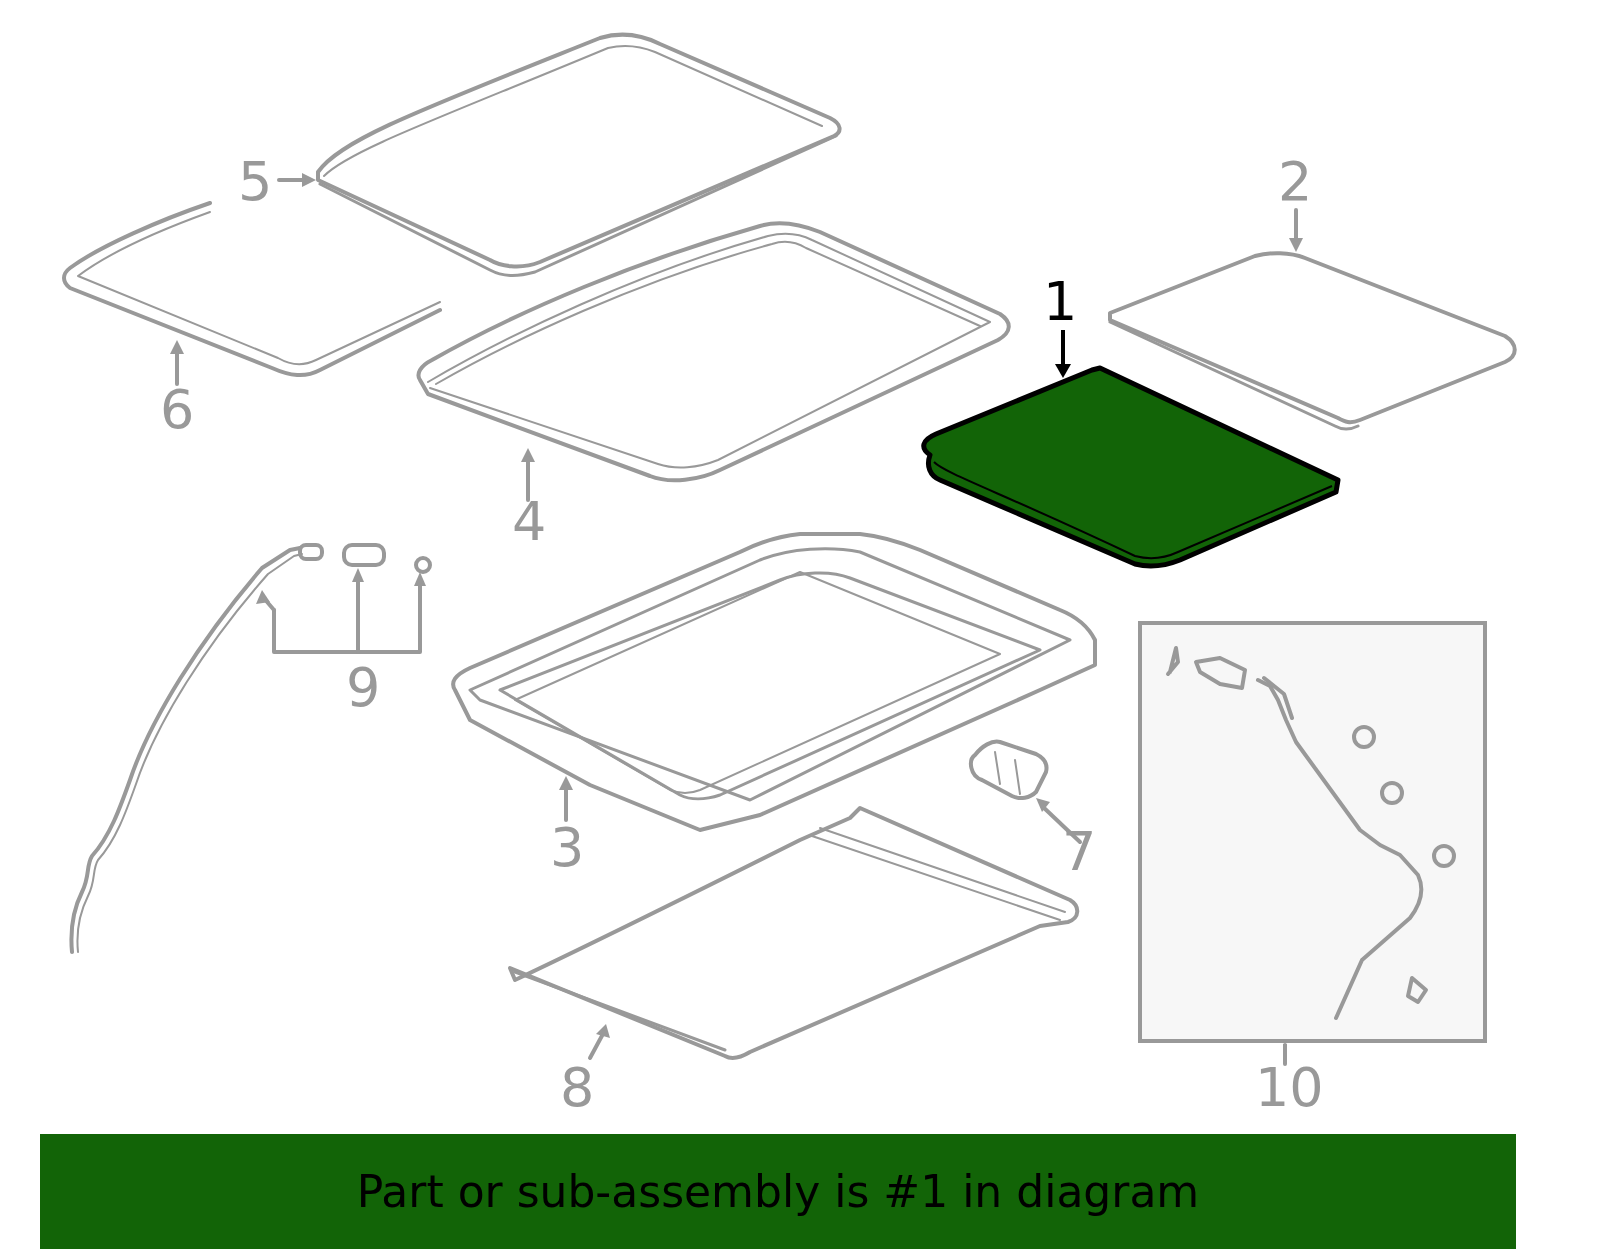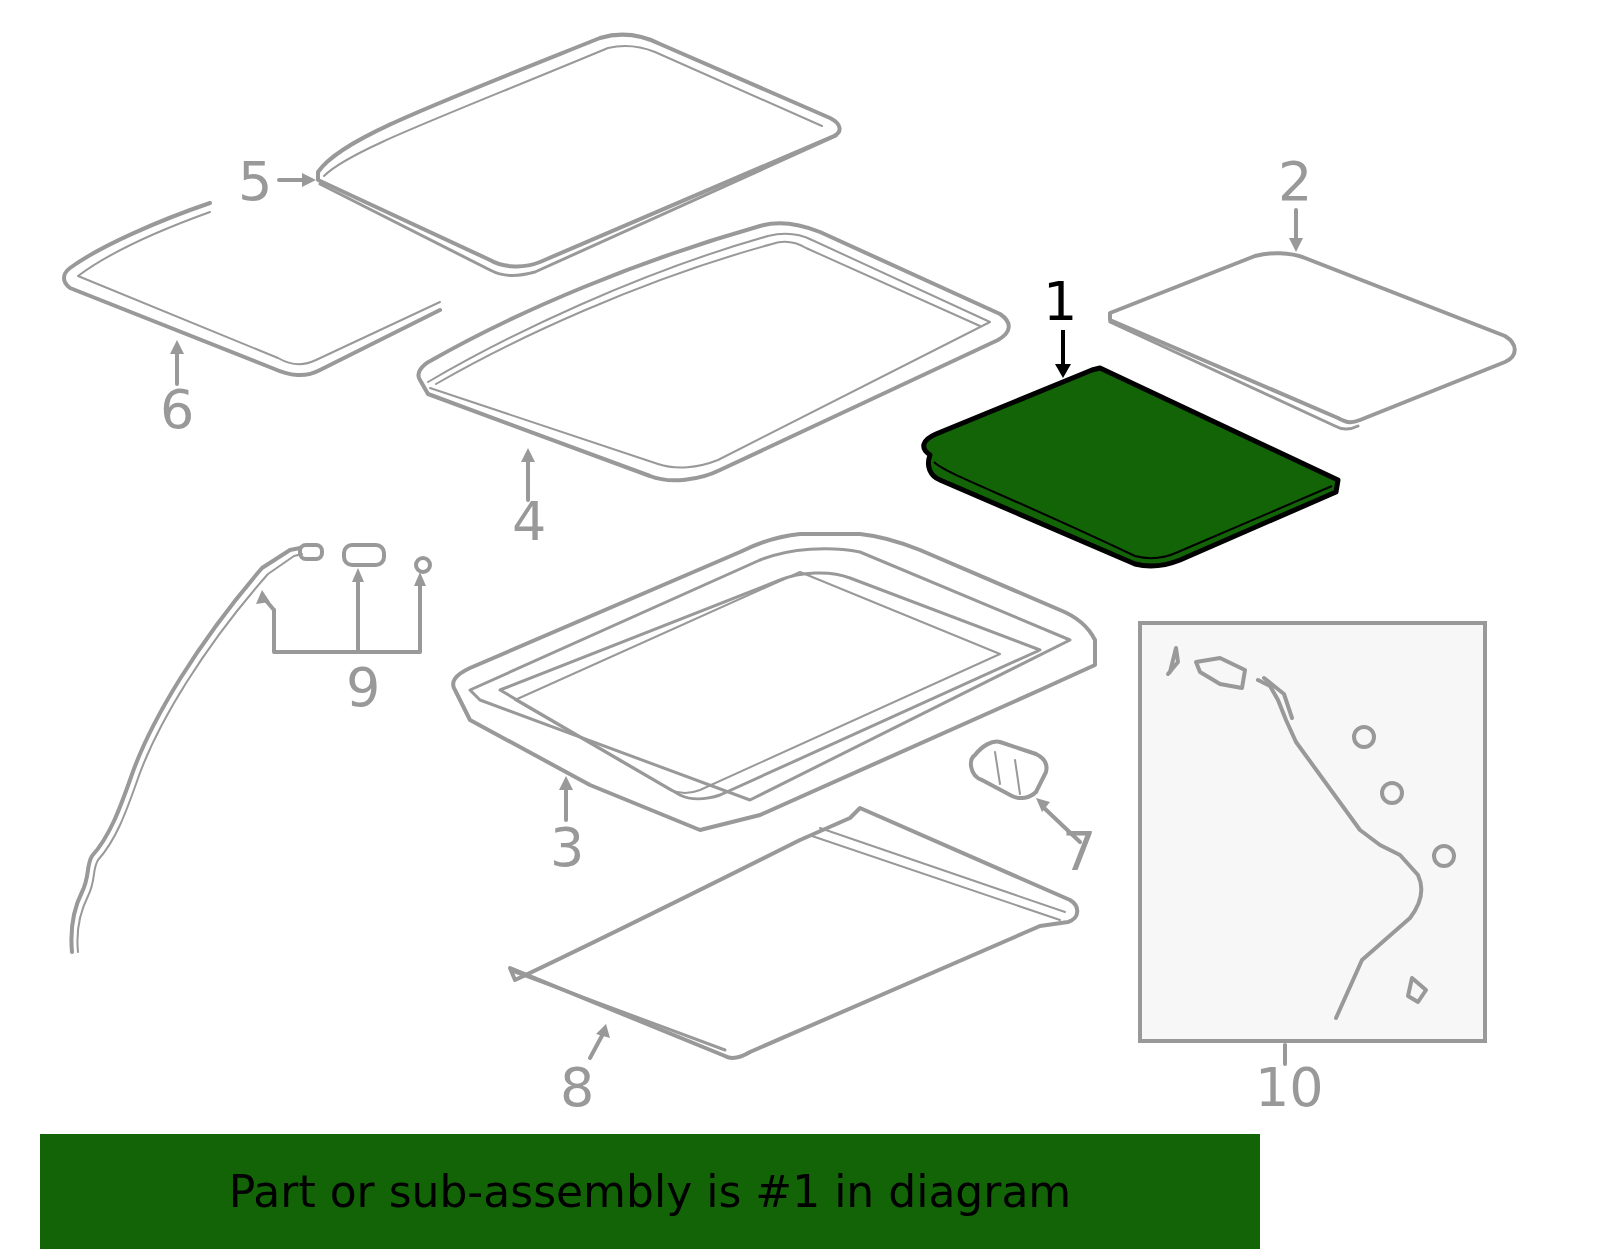--- a/index.html
+++ b/index.html
@@ -1,21 +1,21 @@
 <!DOCTYPE html>
 <html><head>
 <meta charset="utf-8">
 <style>
   html, body { margin: 0; padding: 0; background: #ffffff; }
   body { width: 1600px; height: 1249px; position: relative; overflow: hidden; font-family: "DejaVu Sans", sans-serif; }
   #diagram { position: absolute; left: 0; top: 0; width: 1600px; height: 1249px; }
   .callout { font-family: "DejaVu Sans", sans-serif; font-size: 54px; fill: #999999; }
   .callout.active { fill: #000000; }
   .banner {
-    position: absolute; left: 40px; top: 1134px; width: 1220px; height: 115px;
+    position: absolute; left: 40px; top: 1134px; width: 1476px; height: 115px;
     background: #126407; color: #000000; text-align: center;
     font-family: "DejaVu Sans", sans-serif; font-size: 44px; line-height: 50px;
     display: flex; flex-direction: column; justify-content: center; gap: 47px;
   }
   .banner span { display: block; }
 </style>
 </head>
 <body>
 
 <svg id="diagram" viewBox="0 0 1600 1249" xmlns="http://www.w3.org/2000/svg">

